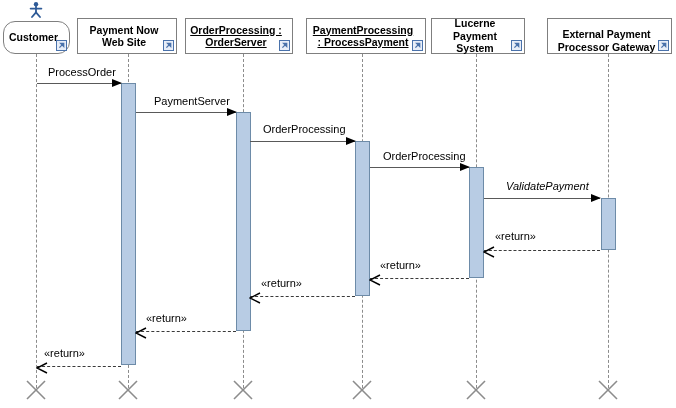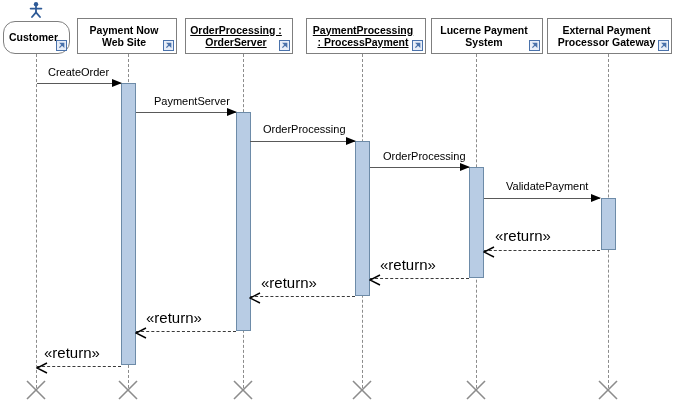--- a/index.html
+++ b/index.html
@@ -111,21 +111,21 @@
     height: 12px;
   }
   .msg-label {
     position: absolute;
     font-size: 11px;
     color: #000000;
     white-space: nowrap;
     line-height: 12px;
   }
   .msg-label.ret {
-    font-size: 15px;
+    font-size: 11px;
   }
 </style>
 </head>
 <body>
 
 <div id="diagram">
     <div class="actor" style="left: 27px; top: 1px; width: 18px; height: 17px;"><svg width="18" height="17" viewBox="0 0 18 17">
         <g stroke="#2e5a97" stroke-width="1.8" fill="none" stroke-linecap="round">
           <circle cx="9" cy="3.2" r="2.2" fill="#2e5a97" stroke="none"></circle>
           <line x1="9" y1="5.6" x2="9" y2="11.4"></line>
@@ -165,66 +165,66 @@
       </span>
     </div>
     <div class="head-box underlined" style="left: 306px; top: 18px; width: 120px; height: 36px;">
       <span class="head-label">PaymentProcessing : ProcessPayment</span>
       <span class="link-icon">
         <svg width="9" height="9" viewBox="0 0 9 9">
           <path d="M2.4 6.6 L6.4 2.6 M3.6 2.4 L6.7 2.4 L6.7 5.5 Z" stroke="#4a72ab" fill="#4a72ab" stroke-width="1.3"></path>
         </svg>
       </span>
     </div>
-    <div class="head-box" style="left: 431px; top: 18px; width: 112px; height: 36px;">
+    <div class="head-box" style="left: 431px; top: 18px; width: 94px; height: 36px;">
       <span class="head-label">Lucerne Payment System</span>
       <span class="link-icon">
         <svg width="9" height="9" viewBox="0 0 9 9">
           <path d="M2.4 6.6 L6.4 2.6 M3.6 2.4 L6.7 2.4 L6.7 5.5 Z" stroke="#4a72ab" fill="#4a72ab" stroke-width="1.3"></path>
         </svg>
       </span>
     </div>
-    <div class="head-box" style="left: 547px; top: 18px; width: 125px; height: 36px;">
+    <div class="head-box" style="left: 547px; top: 18px; width: 125px; height: 36px; align-items: flex-end;">
       <span class="head-label">External Payment Processor Gateway</span>
       <span class="link-icon">
         <svg width="9" height="9" viewBox="0 0 9 9">
           <path d="M2.4 6.6 L6.4 2.6 M3.6 2.4 L6.7 2.4 L6.7 5.5 Z" stroke="#4a72ab" fill="#4a72ab" stroke-width="1.3"></path>
         </svg>
       </span>
     </div>
     <div class="activation" style="left: 121px; top: 83px; width: 15px; height: 282px;"></div>
     <div class="activation" style="left: 236px; top: 112px; width: 15px; height: 219px;"></div>
     <div class="activation" style="left: 355px; top: 141px; width: 15px; height: 155px;"></div>
     <div class="activation" style="left: 469px; top: 167px; width: 15px; height: 111px;"></div>
     <div class="activation" style="left: 601px; top: 198px; width: 15px; height: 52px;"></div>
     <div class="msg solid" style="left: 37px; top: 83px; width: 84px;">
       <div class="line"></div>
       <div class="arrow-right"></div>
     </div>
-    <div class="msg-label" style="left: 48px; top: 66px;">CreateOrder</div>
+    <div class="msg-label" style="left: 48px; top: 66px;">ProcessOrder</div>
     <div class="msg solid" style="left: 136px; top: 112px; width: 100px;">
       <div class="line"></div>
       <div class="arrow-right"></div>
     </div>
     <div class="msg-label" style="left: 154px; top: 95px;">PaymentServer</div>
     <div class="msg solid" style="left: 250px; top: 141px; width: 105px;">
       <div class="line"></div>
       <div class="arrow-right"></div>
     </div>
     <div class="msg-label" style="left: 263px; top: 123px;">OrderProcessing</div>
     <div class="msg solid" style="left: 370px; top: 167px; width: 99px;">
       <div class="line"></div>
       <div class="arrow-right"></div>
     </div>
     <div class="msg-label" style="left: 383px; top: 150px;">OrderProcessing</div>
     <div class="msg solid" style="left: 484px; top: 198px; width: 116px;">
       <div class="line"></div>
       <div class="arrow-right"></div>
     </div>
-    <div class="msg-label" style="left: 506px; top: 180px;">ValidatePayment</div>
+    <div class="msg-label" style="left: 506px; top: 180px; font-style: italic;">ValidatePayment</div>
     <div class="msg dashed" style="left: 484px; top: 250px; width: 116px;">
       <div class="line"></div>
       <div class="arrow-left-open"><svg width="12" height="12" viewBox="0 0 12 12">
           <path d="M11 1 L1 6 L11 11" stroke="#000" stroke-width="1.4" fill="none"></path>
         </svg></div>
     </div>
     <div class="msg-label ret" style="left: 495px; top: 230px;">«return»</div>
     <div class="msg dashed" style="left: 370px; top: 278px; width: 99px;">
       <div class="line"></div>
       <div class="arrow-left-open"><svg width="12" height="12" viewBox="0 0 12 12">

